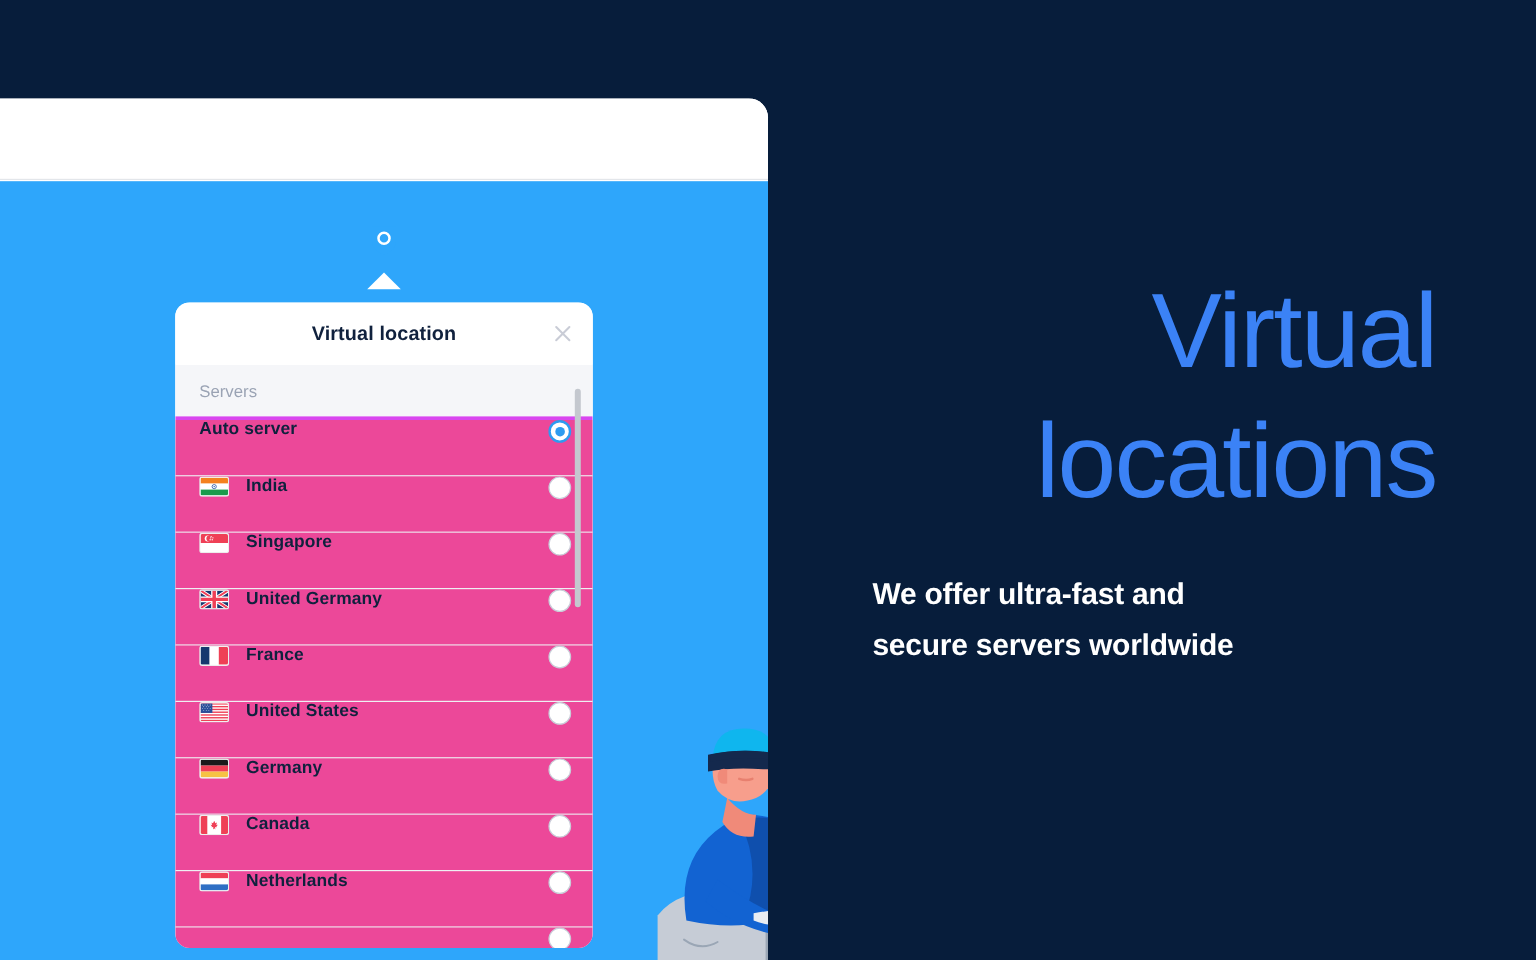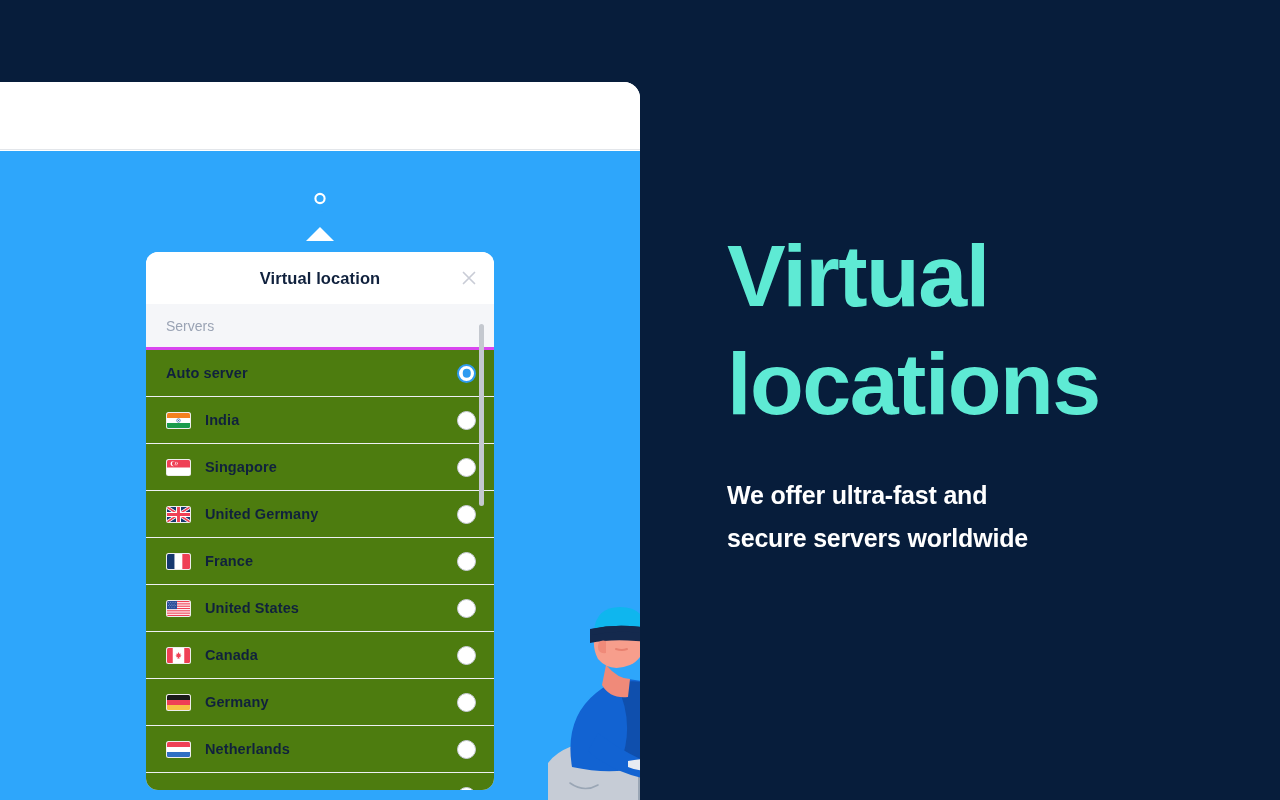--- a/index.html
+++ b/index.html
@@ -75,24 +75,24 @@
     height: 46px; display: flex; align-items: center;
     padding-left: 20px;
     background: #f5f6f9;
     border-bottom: 3px solid #d946ef;
     font-size: 14px; color: #9aa3b4; font-weight: 400;
   }
 
   .row {
     position: relative;
     height: 47px;
-    display: flex; align-items: center;
+    display: flex; align-items: flex-start;
     padding: 0 18px 0 20px;
     border-bottom: 1px solid #eef0f3;
-    background: #4d7c0f;
+    background: #ec4899;
     cursor: pointer;
   }
   .row-label {
     font-size: 14.5px; font-weight: 700; color: #10213d;
     letter-spacing: .1px;
     flex: 1 1 auto;
   }
   .row.has-flag .row-label { margin-left: 14px; }
 
   .flag {
@@ -133,22 +133,22 @@
   
   .illustration {
     position: absolute; left: 520px; bottom: 0;
     width: 235px; height: 205px;
     pointer-events: none;
   }
 
   
   .copy { position: absolute; left: 727px; top: 222px; width: 470px; }
   .headline {
-    font-size: 88px; line-height: 108px; font-weight: 700;
-    color: #5eead4; letter-spacing: -1.5px;
+    font-size: 88px; line-height: 108px; font-weight: 400;
+    color: #3b82f6; letter-spacing: -1.5px; text-align: right;
   }
   .subhead {
     margin-top: 36px;
     font-size: 25px; line-height: 43px; font-weight: 700;
     color: #ffffff; letter-spacing: -.2px;
   }
 </style>
 </head>
 <body>
 
@@ -284,40 +284,40 @@
                 </g>
               </svg>
             </span>
             <span class="row-label">United States</span>
             <span class="radio"></span>
           </div>
 
           <div class="row has-flag">
             <span class="flag">
               <svg viewBox="0 0 30 20" preserveAspectRatio="none">
+                <rect width="30" height="6.67" fill="#1a1a1a"></rect>
+                <rect y="6.67" width="30" height="6.66" fill="#ef4056"></rect>
+                <rect y="13.33" width="30" height="6.67" fill="#f6c244"></rect>
+              </svg>
+            </span>
+            <span class="row-label">Germany</span>
+            <span class="radio"></span>
+          </div>
+
+          <div class="row has-flag">
+            <span class="flag">
+              <svg viewBox="0 0 30 20" preserveAspectRatio="none">
                 <rect width="30" height="20" fill="#ef4056"></rect>
                 <rect x="7.5" width="15" height="20" fill="#ffffff"></rect>
                 <path d="M15 5.2 L16.3 8 L18 7.2 L17.2 10 L19 9.8 L17.4 11.6 L18 12.4
                          L16 12.1 L16.2 15 L15 13.6 L13.8 15 L14 12.1 L12 12.4 L12.6 11.6
                          L11 9.8 L12.8 10 L12 7.2 L13.7 8 Z" fill="#ef4056"></path>
               </svg>
             </span>
             <span class="row-label">Canada</span>
-            <span class="radio"></span>
-          </div>
-
-          <div class="row has-flag">
-            <span class="flag">
-              <svg viewBox="0 0 30 20" preserveAspectRatio="none">
-                <rect width="30" height="6.67" fill="#1a1a1a"></rect>
-                <rect y="6.67" width="30" height="6.66" fill="#ef4056"></rect>
-                <rect y="13.33" width="30" height="6.67" fill="#f6c244"></rect>
-              </svg>
-            </span>
-            <span class="row-label">Germany</span>
             <span class="radio"></span>
           </div>
 
           <div class="row has-flag">
             <span class="flag">
               <svg viewBox="0 0 30 20" preserveAspectRatio="none">
                 <rect width="30" height="6.67" fill="#ef4056"></rect>
                 <rect y="6.67" width="30" height="6.66" fill="#ffffff"></rect>
                 <rect y="13.33" width="30" height="6.67" fill="#2f6fc4"></rect>
               </svg>

